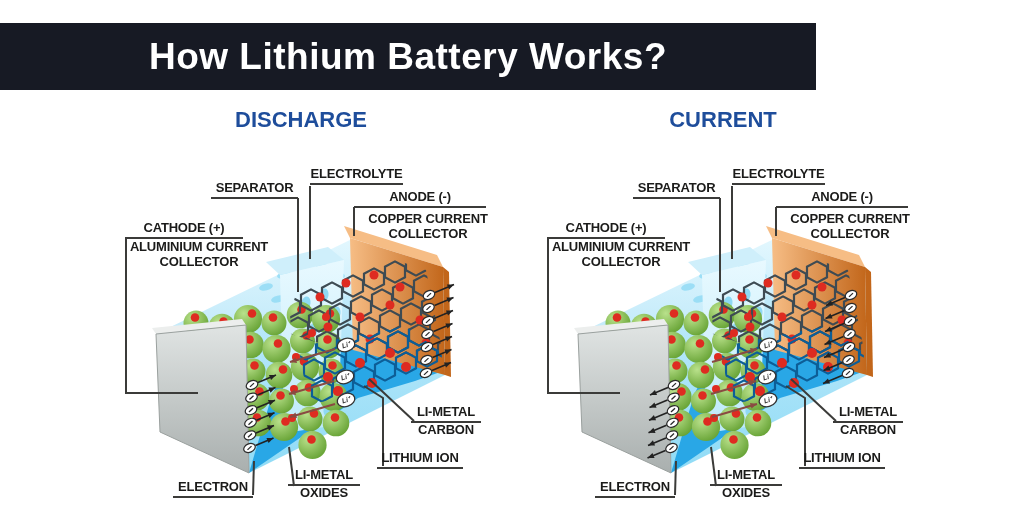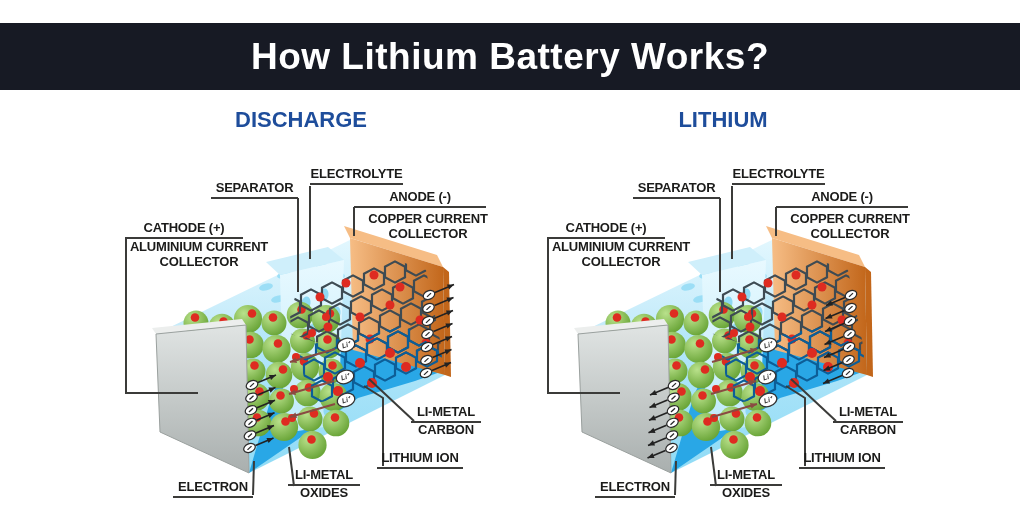--- a/index.html
+++ b/index.html
@@ -1,21 +1,21 @@
 <!DOCTYPE html>
 <html><head>
 <meta charset="utf-8">
 <style>
   html,body{margin:0;padding:0;}
   body{
     width:1024px;height:512px;position:relative;overflow:hidden;
     background:#ffffff;font-family:"Liberation Sans",sans-serif;
   }
   .banner{
-    position:absolute;top:23px;left:0;width:1020px;height:67px;
+    position:absolute;top:23px;left:0;width:816px;height:67px;
     display:flex;align-items:center;justify-content:center;
   }
   .banner h1{margin:0;font-size:37px;font-weight:700;letter-spacing:.5px;color:#fff;}
   .panel{position:absolute;top:95px;width:520px;height:417px;}
   .panel-discharge{left:28px;}
   .panel-charge{left:450px;}
   .ptitle{
     position:absolute;top:12px;left:273px;transform:translateX(-50%);
     font-size:22px;font-weight:700;color:#1e4d9b;white-space:nowrap;
   }
@@ -536,21 +536,21 @@
   <div class="lbl" style="left: 349px; top: 356px; width: 86px; color: rgb(27, 27, 26);">
       <span class="ul">LITHIUM ION</span>
     </div>
   <div class="lbl" style="left: 383px; top: 310px; width: 70px; color: rgb(27, 27, 26);">
       <span class="ul">LI-METAL</span>
       <span>CARBON</span>
     </div>
 </section>
 
 <section class="panel panel-charge">
-  <div class="ptitle" style="color: rgb(30, 77, 155);">LITHIUM</div>
+  <div class="ptitle" style="color: rgb(30, 77, 155);">CURRENT</div>
   <svg class="battery" width="520" height="417" viewBox="0 0 520 417">
       <defs>
         <linearGradient id="gGray1" x1="0" y1="0" x2="0" y2="1">
           <stop offset="0%" stop-color="#e0e4e3"></stop>
           <stop offset="100%" stop-color="#a9afae"></stop>
         </linearGradient>
         <linearGradient id="gSide1" x1="0" y1="0" x2="0" y2="1">
           <stop offset="0%" stop-color="#c9edfb"></stop>
           <stop offset="100%" stop-color="#8fdbf6"></stop>
         </linearGradient>

